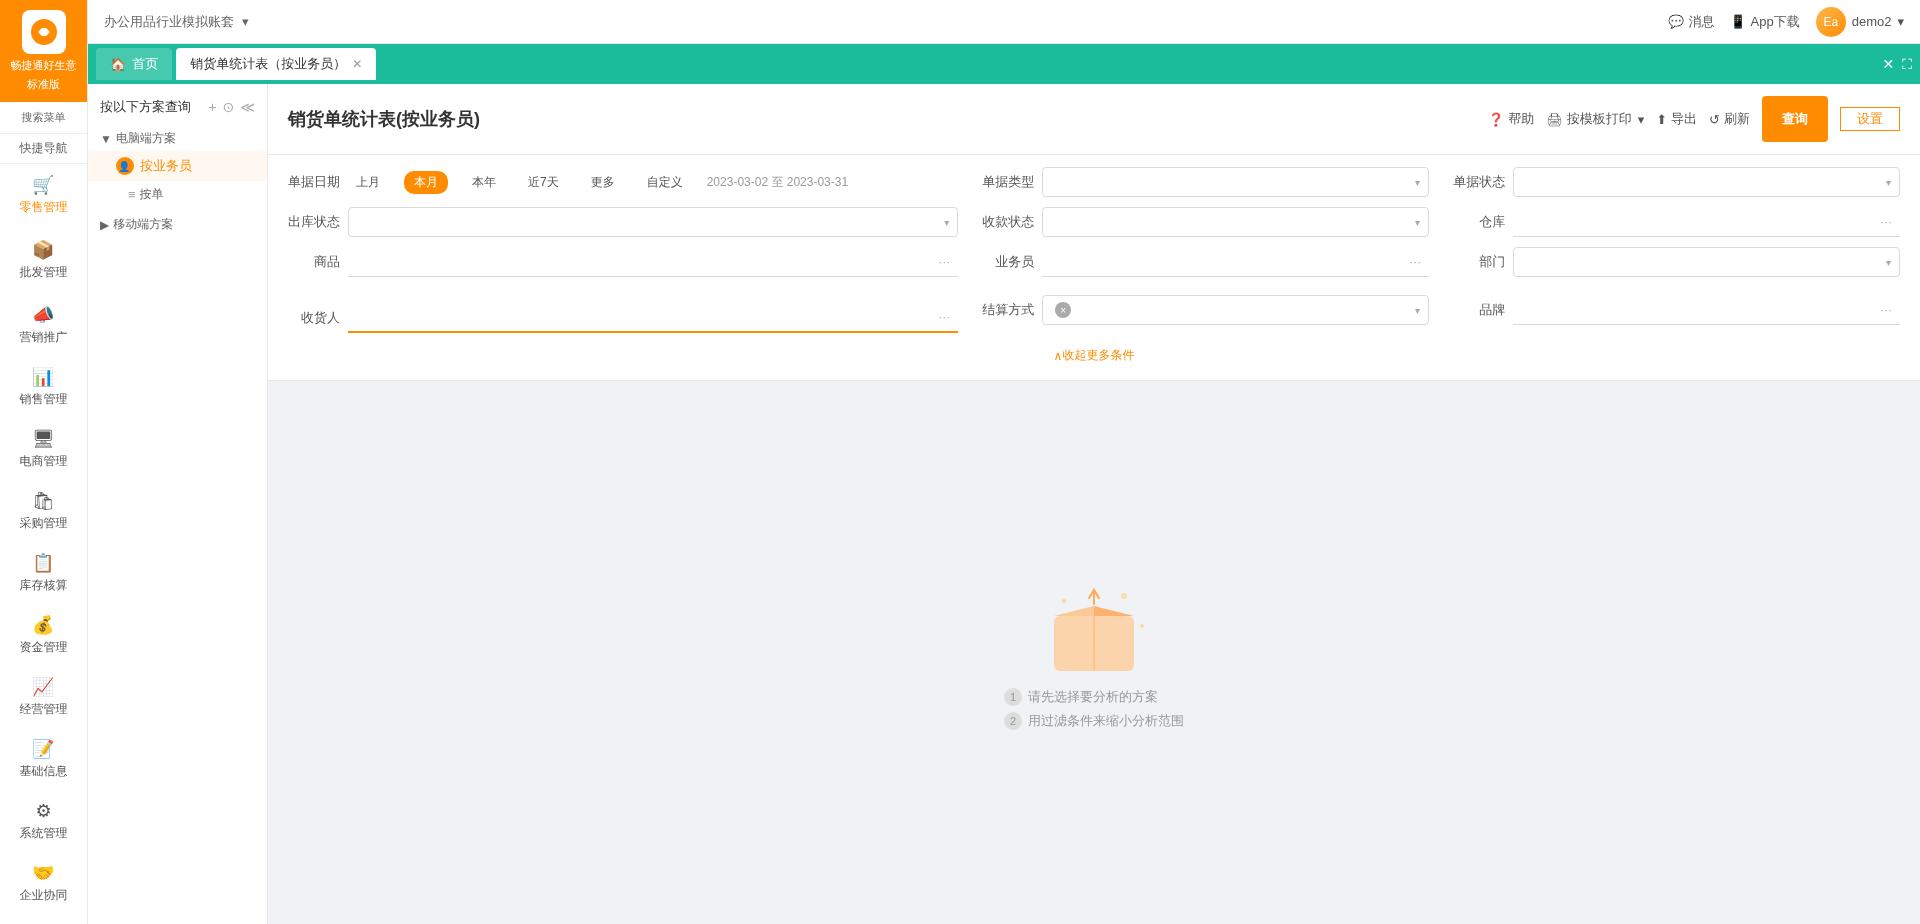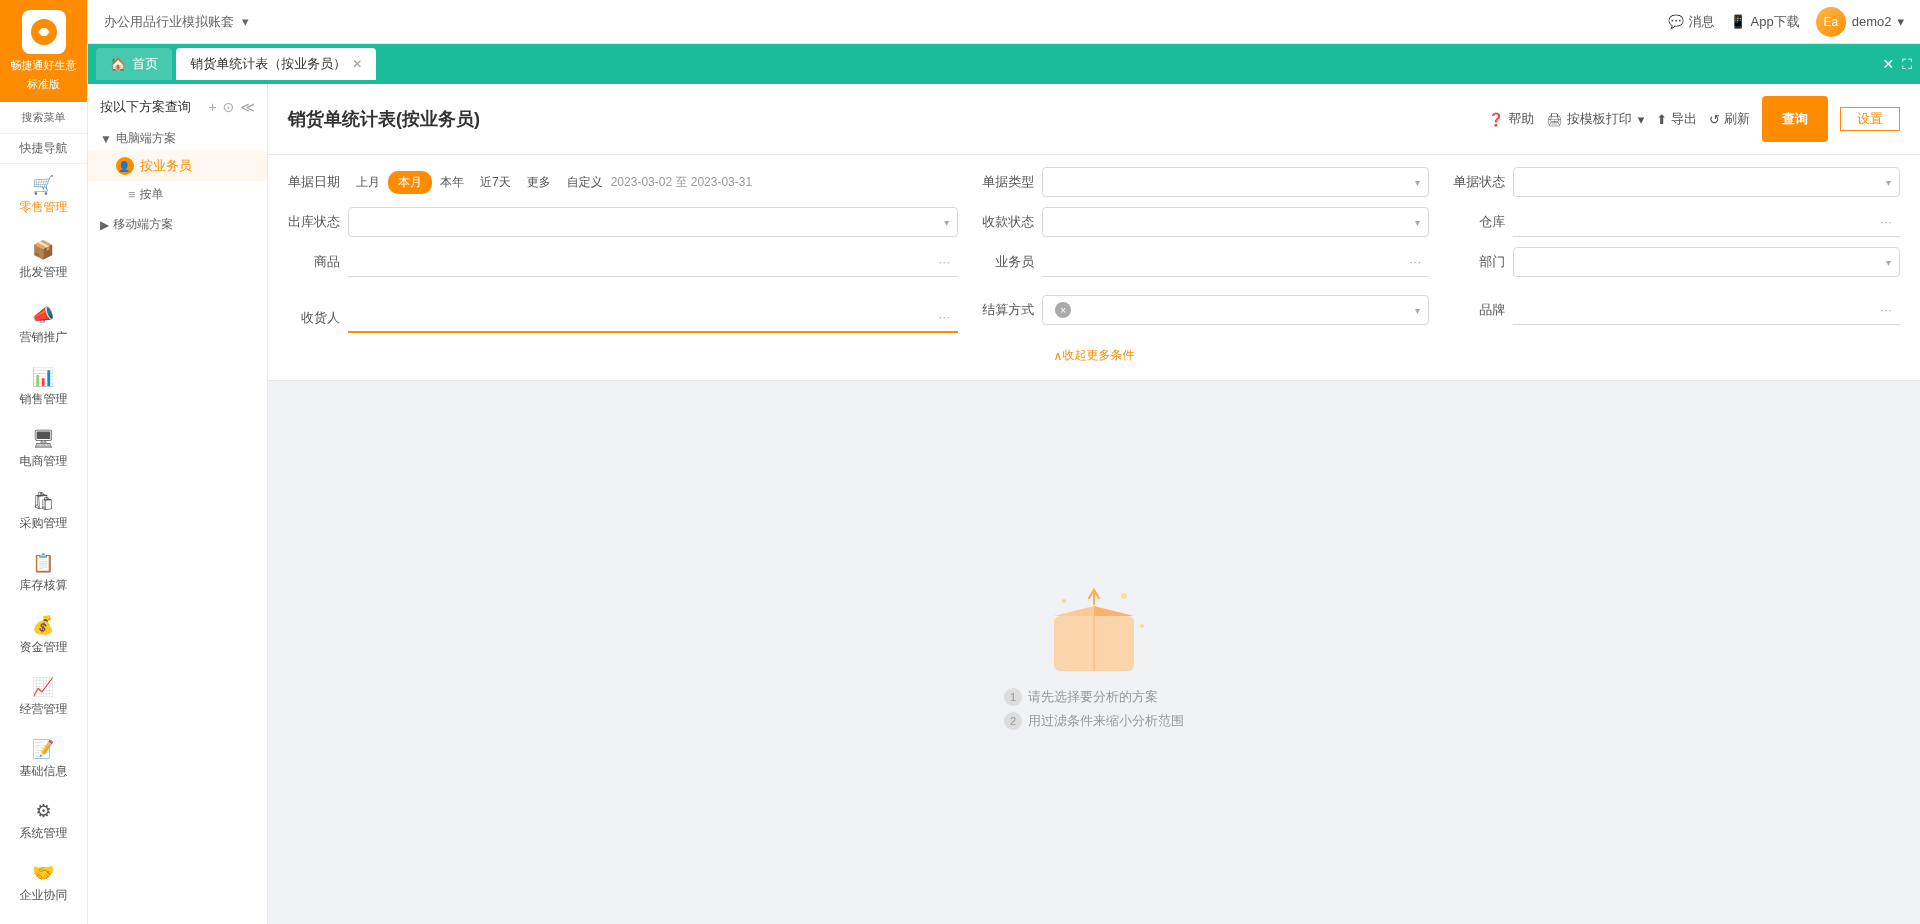--- a/index.html
+++ b/index.html
@@ -58,21 +58,21 @@
     .query-btn { background: #ff8c00; color: #fff; border: none; padding: 14px 20px; border-radius: 4px; cursor: pointer; font-size: 13px; font-weight: bold; }
     .settings-btn { background: #fff; color: #ff8c00; border: 1px solid #ff8c00; padding: 2px 16px; border-radius: 0; cursor: pointer; font-size: 13px; text-align: center; }
 
     
     .filter-area { background: #fff; padding: 12px 20px; border-bottom: 1px solid #e8e8e8; }
     .filter-row { display: flex; align-items: center; margin-bottom: 10px; gap: 0; }
     .filter-row:last-child { margin-bottom: 0; }
     .filter-field { display: flex; align-items: center; flex: 1; min-width: 0; }
     .filter-label { font-size: 13px; color: #555; white-space: nowrap; margin-right: 8px; min-width: 52px; text-align: right; }
     .filter-select-wrapper { flex: 1; height: 30px; border: 1px solid #d9d9d9; border-radius: 4px; padding: 0 8px; font-size: 12px; display: flex; align-items: center; justify-content: space-between; cursor: pointer; background: #fff; }
-    .filter-date-group { display: flex; align-items: center; gap: 0; flex: 1; }
+    .filter-date-group { display: flex; align-items: center; gap: 16px; flex: 1; }
     .date-btn { padding: 3px 8px; font-size: 12px; color: #555; cursor: pointer; border-radius: 3px; white-space: nowrap; }
     .date-btn.active { background: #ff8c00; color: #fff; border-radius: 10px; padding: 3px 10px; }
     .date-range { color: #999; font-size: 12px; }
     .collapse-btn { display: flex; align-items: center; justify-content: center; color: #ff8c00; font-size: 12px; cursor: pointer; padding: 4px 8px; }
     .tag-close { display: inline-flex; align-items: center; justify-content: center; width: 16px; height: 16px; background: #999; border-radius: 50%; color: #fff; font-size: 10px; cursor: pointer; margin-left: 4px; }
 
     
     .data-area { flex: 1; background: #f0f2f5; display: flex; align-items: center; justify-content: center; overflow: hidden; }
     .empty-state { display: flex; flex-direction: column; align-items: center; gap: 12px; }
     .empty-tips { display: flex; flex-direction: column; gap: 6px; }

